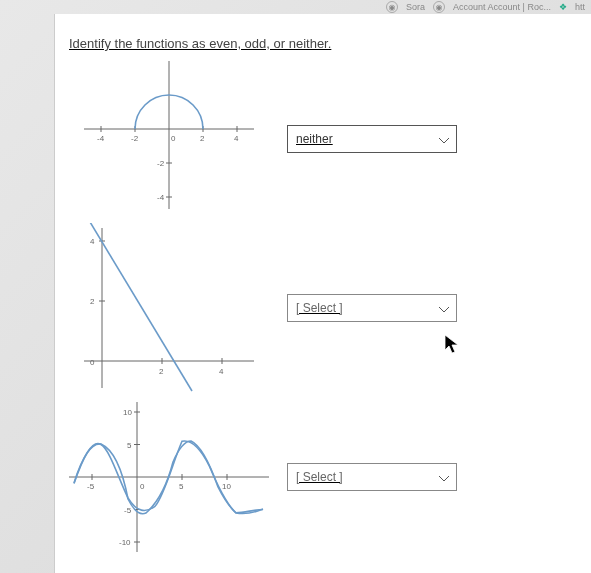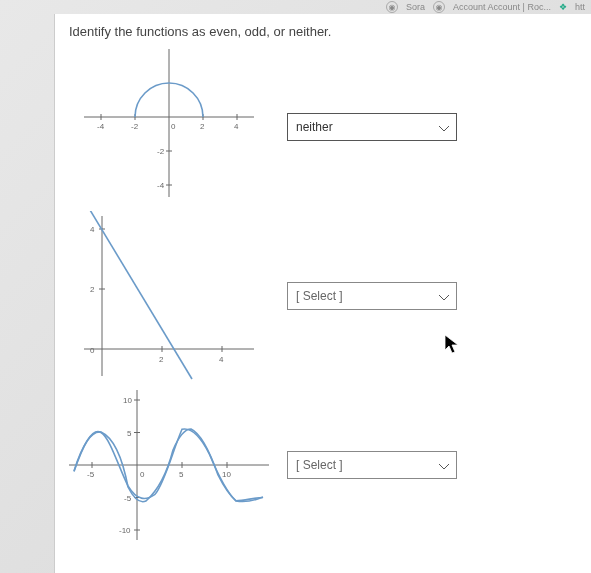--- a/index.html
+++ b/index.html
@@ -27,21 +27,22 @@
   .top-bar .icon-circle {
     display: inline-flex; align-items: center; justify-content: center;
     width: 12px; height: 12px; border: 1px solid #aaa; border-radius: 50%;
     font-size: 8px; color: #888;
   }
   .page {
     position: absolute;
     top: 14px; left: 54px; right: 0; bottom: 0;
     background: #fff;
     border-left: 1px solid #ccc;
-    padding: 10px 14px;
+    padding: 22px 14px;
+    text-decoration: underline;
   }
   .prompt {
     font-size: 13px;
     color: #444;
     margin-bottom: 8px;
   }
   .row {
     display: flex;
     align-items: center;
     gap: 18px;

